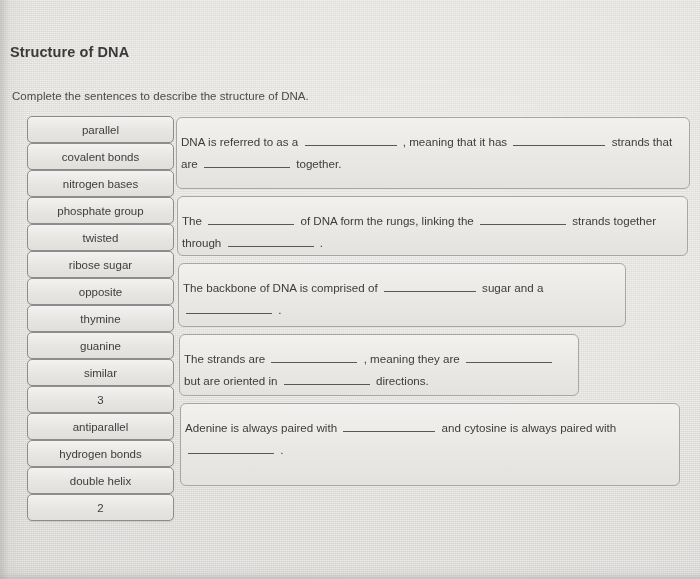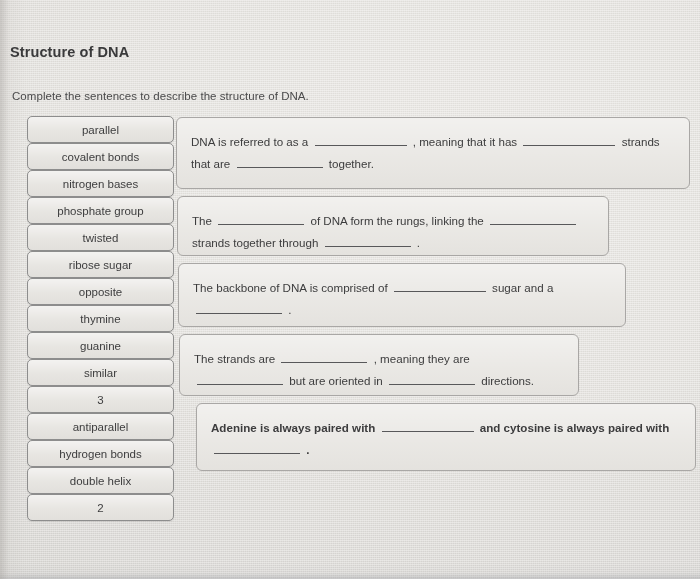--- a/index.html
+++ b/index.html
@@ -87,30 +87,30 @@
     top: 86px;
   }
   .q-card {
     position: absolute;
     border: 1px solid #a9a7a5;
     border-radius: 6px;
     background:
       linear-gradient(180deg, rgba(255,255,255,.46), rgba(255,255,255,.10) 60%, rgba(0,0,0,.012)),
       #e7e5e1;
     box-sizing: border-box;
-    padding: 13px 14px 12px 14px;
+    padding: 13px 14px 12px 4px;
     font-size: 11.6px;
     line-height: 22px;
     color: #3c3c3d;
   }
   .q1 { left: 0px;  top: 0px;   width: 514px; height: 72px; }
-  .q2 { left: 1px;  top: 79px;  width: 432px; height: 60px; }
+  .q2 { left: 1px;  top: 79px;  width: 511px; height: 60px; }
   .q3 { left: 2px;  top: 146px; width: 448px; height: 64px; }
   .q4 { left: 3px;  top: 217px; width: 400px; height: 62px; }
-  .q5 { left: 20px;  top: 286px; width: 500px; height: 68px; font-weight: bold; }
+  .q5 { left: 4px;  top: 286px; width: 500px; height: 83px; }
 
   .blank {
     display: inline-block;
     border-bottom: 1px solid #58585a;
     vertical-align: baseline;
     height: 13px;
     margin: 0 3px;
   }
   .b-md  { width: 86px; }
   .b-lg  { width: 92px; }

